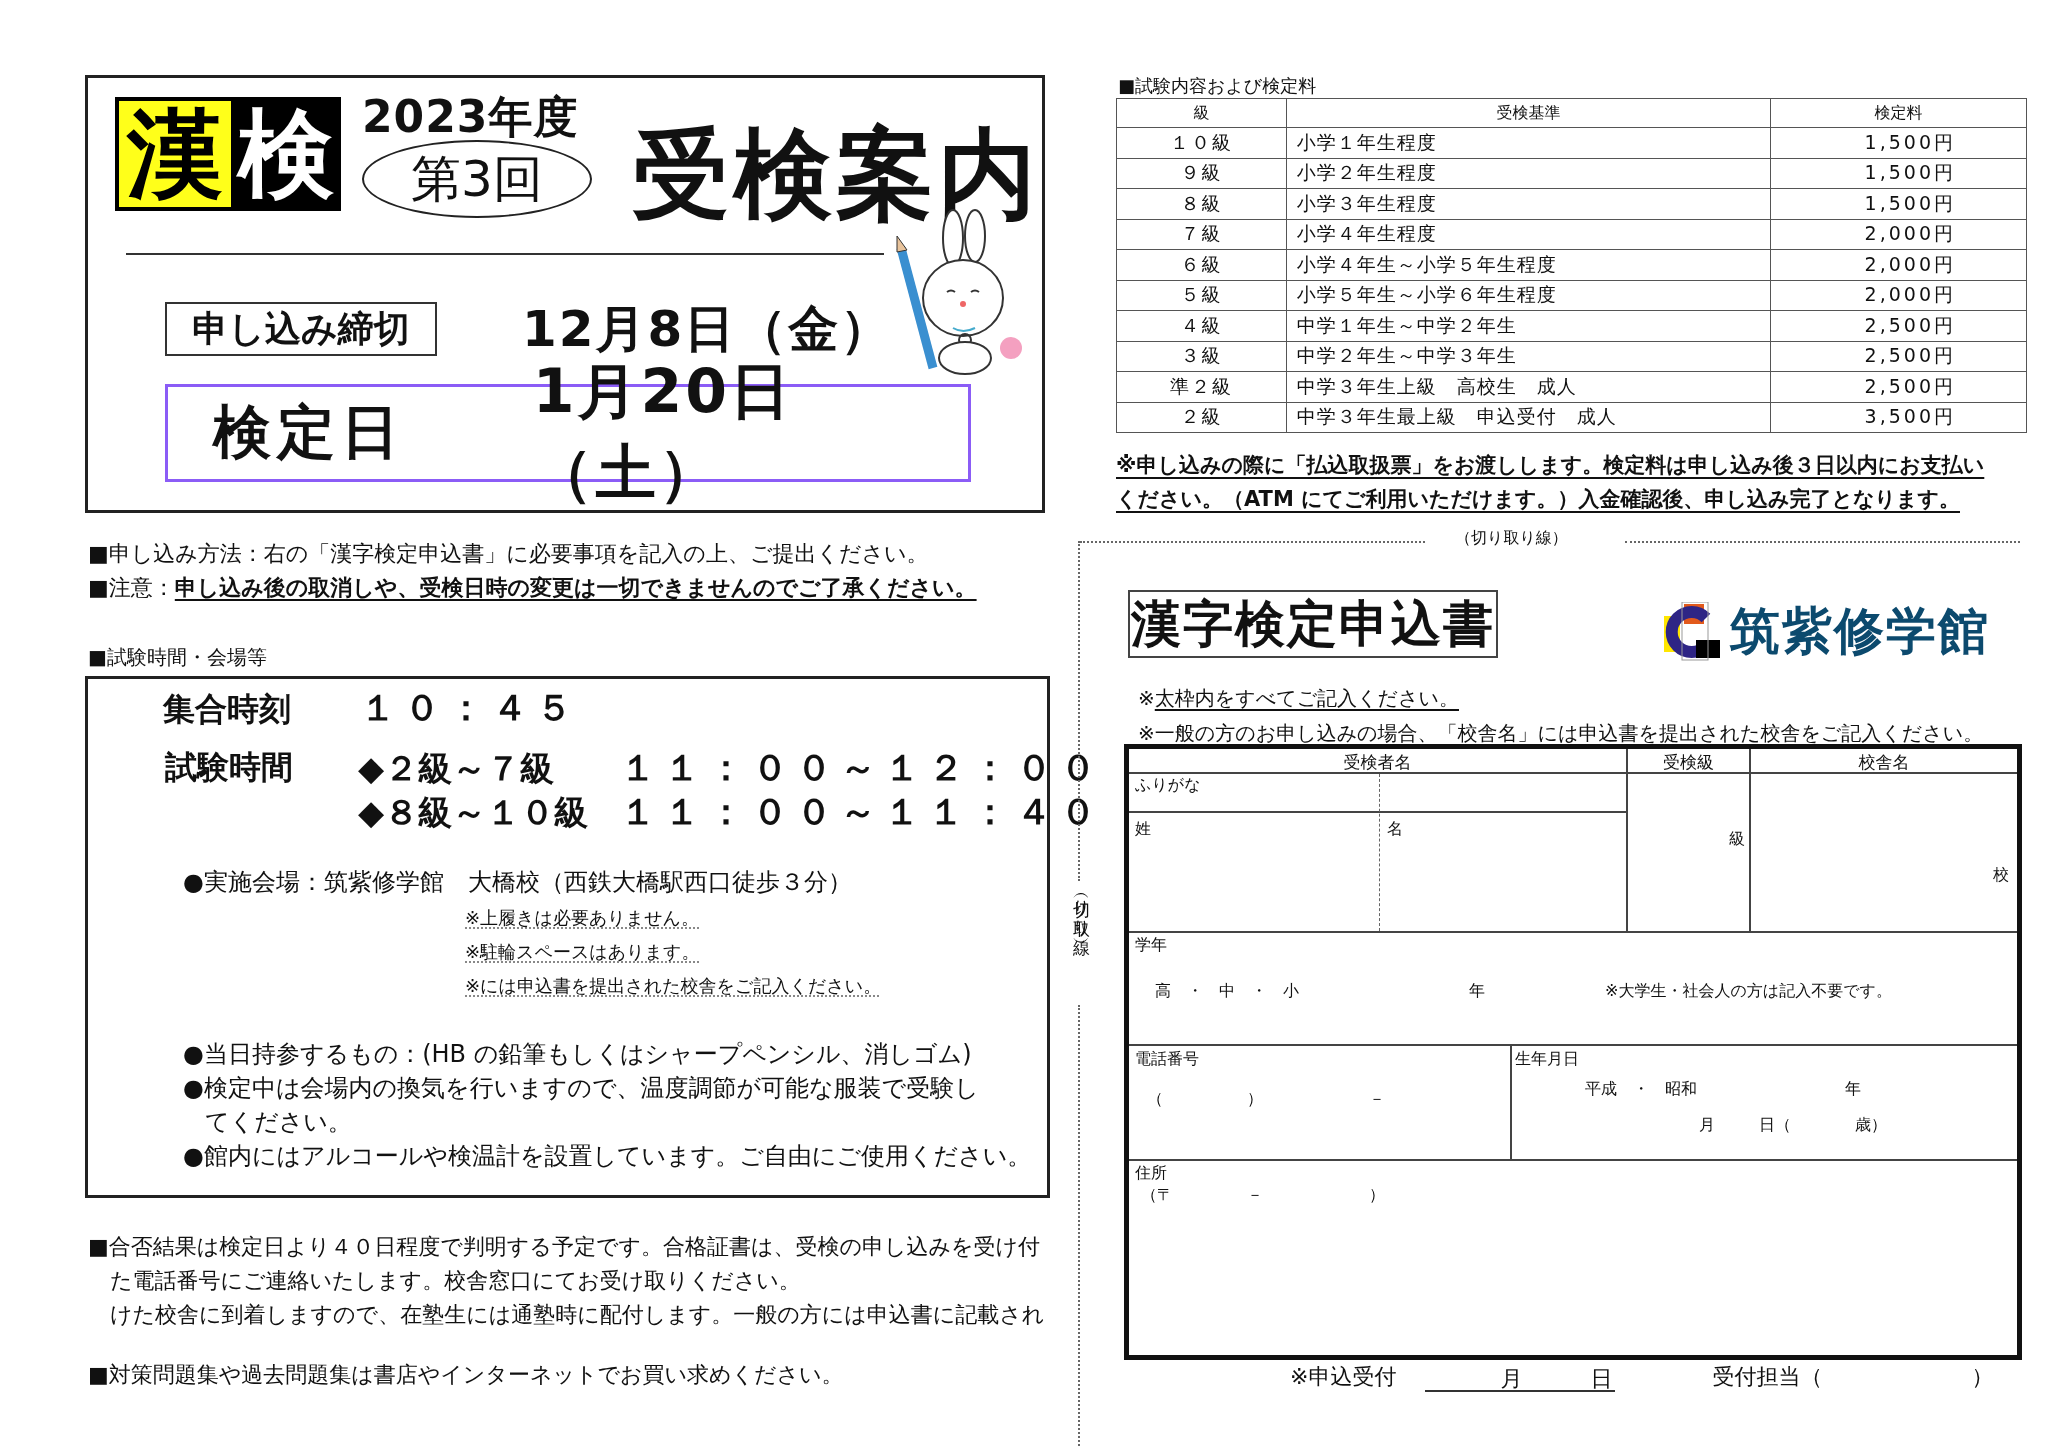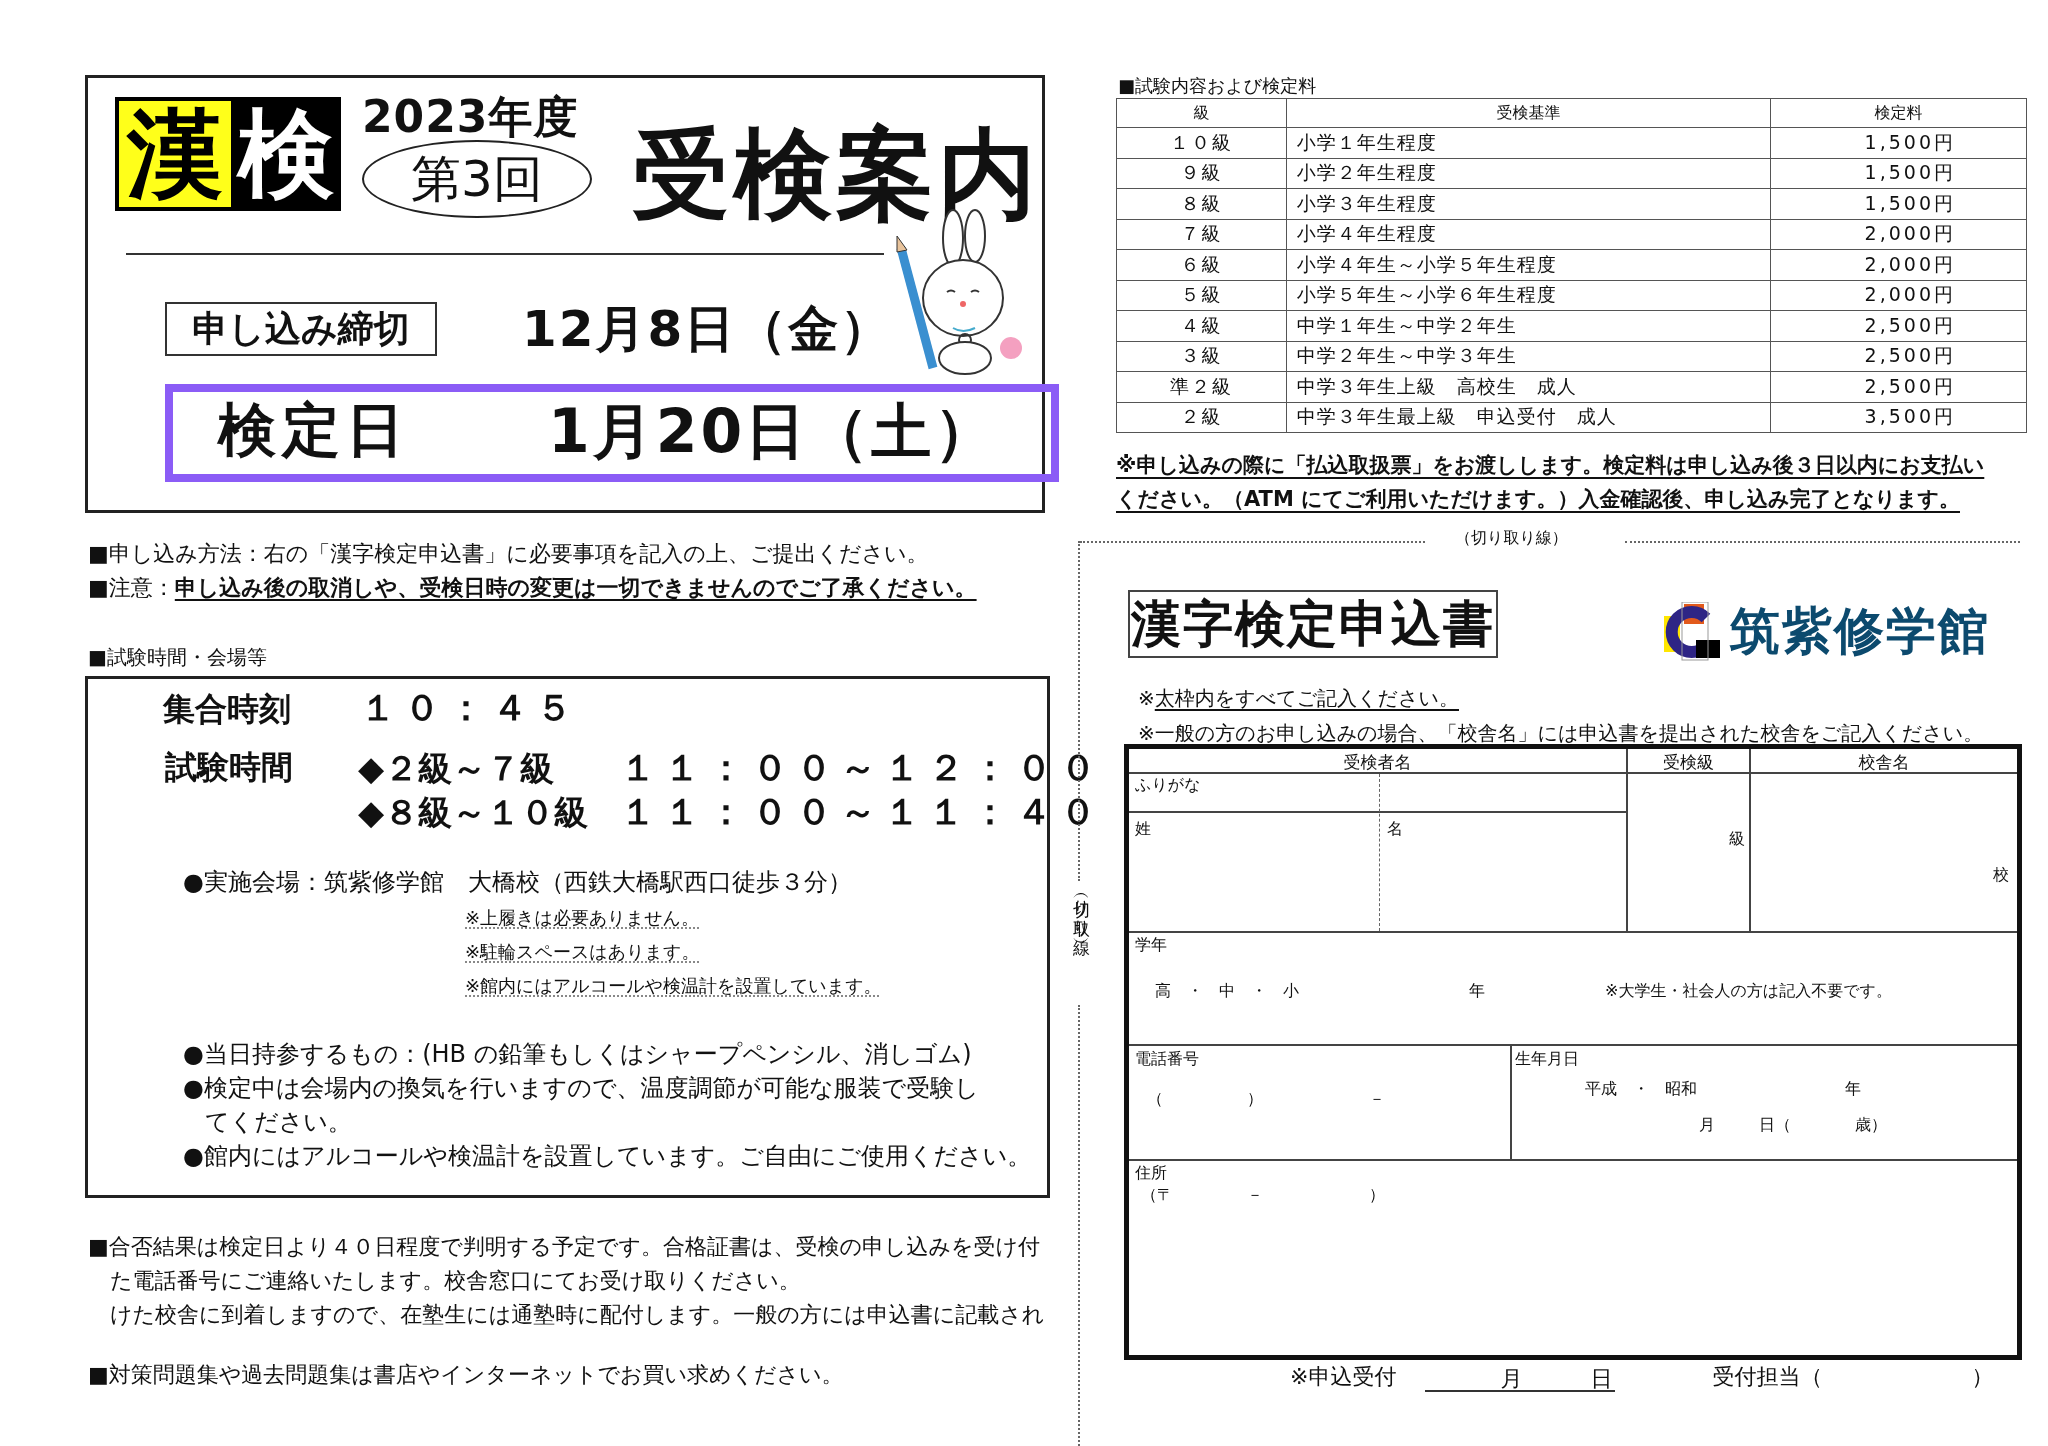--- a/index.html
+++ b/index.html
@@ -14,21 +14,21 @@
   .kanken .k2 { flex:1; color:#fff; font-size:96px; font-weight:bold; line-height:114px; text-align:center; }
   .year { left:362px; top:88px; font-size:44px; font-weight:bold; letter-spacing:1px; }
   .round-oval { left:362px; top:140px; width:230px; height:78px; border:2px solid #222; border-radius:50%;
                 box-sizing:border-box; display:flex; align-items:center; justify-content:center;
                 font-size:50px; font-weight:normal; }
   .main-title { left:632px; top:110px; font-size:98px; font-weight:bold; letter-spacing:4px; }
   .hero-rule { left:126px; top:253px; width:758px; height:0; border-top:2px solid #333; }
   .deadline-label { left:165px; top:302px; width:272px; height:54px; border:2px solid #333; box-sizing:border-box;
                     font-size:36px; font-weight:bold; line-height:50px; text-align:center; }
   .deadline-date { left:522px; top:296px; font-size:50px; font-weight:bold; letter-spacing:2px; }
-  .exam-box { left:165px; top:384px; width:894px; height:98px; border:8px solid #8b5cf6; box-sizing:border-box; display:flex; align-items:flex-start; }
+  .exam-box { left:165px; top:384px; width:806px; height:98px; border:3px solid #8b5cf6; box-sizing:border-box; display:flex; align-items:center; }
   .exam-box .lbl { margin-left:45px; font-size:58px; font-weight:bold; letter-spacing:6px; width:330px; }
   .exam-box .val { font-size:60px; font-weight:bold; letter-spacing:3px; }
   .mascot { left:893px; top:208px; width:142px; height:170px; }
   
   .note { font-size:22px; left:88px; white-space:nowrap; }
   .ul { text-decoration:underline; text-underline-offset:4px; font-weight:bold; }
   .section-head { font-size:20px; left:88px; }
   .venue-box { left:85px; top:676px; width:965px; height:522px; border:3px solid #222; box-sizing:border-box; }
   .t-big { font-size:32px; font-weight:bold; }
   .t-time { font-size:36px; font-weight:bold; letter-spacing:8px; }
@@ -111,21 +111,21 @@
 <div class="abs t-time" style="left:360px;top:684px;">１０：４５</div>
 <div class="abs t-big" style="left:165px;top:746px;">試験時間</div>
 <div class="abs t-big" style="left:358px;top:746px;font-size:34px;">◆２級～７級</div>
 <div class="abs t-time" style="left:620px;top:744px;">１１：００～１２：００</div>
 <div class="abs t-big" style="left:358px;top:790px;font-size:34px;">◆８級～１０級</div>
 <div class="abs t-time" style="left:620px;top:788px;">１１：００～１１：４０</div>
 
 <div class="abs bullet" style="left:183px;top:866px;">●実施会場：筑紫修学館　大橋校（西鉄大橋駅西口徒歩３分）</div>
 <div class="abs sub-note" style="left:465px;top:906px;">※上履きは必要ありません。</div>
 <div class="abs sub-note" style="left:465px;top:940px;">※駐輪スペースはあります。</div>
-<div class="abs sub-note" style="left:465px;top:974px;">※館内にはアルコールや検温計を設置しています。</div>
+<div class="abs sub-note" style="left:465px;top:974px;">※には申込書を提出された校舎をご記入ください。</div>
 
 <div class="abs bullet" style="left:183px;top:1038px;">●当日持参するもの：(HB の鉛筆もしくはシャープペンシル、消しゴム)</div>
 <div class="abs bullet" style="left:183px;top:1072px;">●検定中は会場内の換気を行いますので、温度調節が可能な服装で受験し</div>
 <div class="abs bullet" style="left:205px;top:1106px;">てください。</div>
 <div class="abs bullet" style="left:183px;top:1140px;">●館内にはアルコールや検温計を設置しています。ご自由にご使用ください。</div>
 
 <div class="abs bottom-note" style="top:1230px;">
   <div>■合否結果は検定日より４０日程度で判明する予定です。合格証書は、受検の申し込みを受け付</div>
   <div style="padding-left:22px;">た電話番号にご連絡いたします。校舎窓口にてお受け取りください。</div>
   <div style="padding-left:22px;">けた校舎に到着しますので、在塾生には通塾時に配付します。一般の方には申込書に記載され</div>

